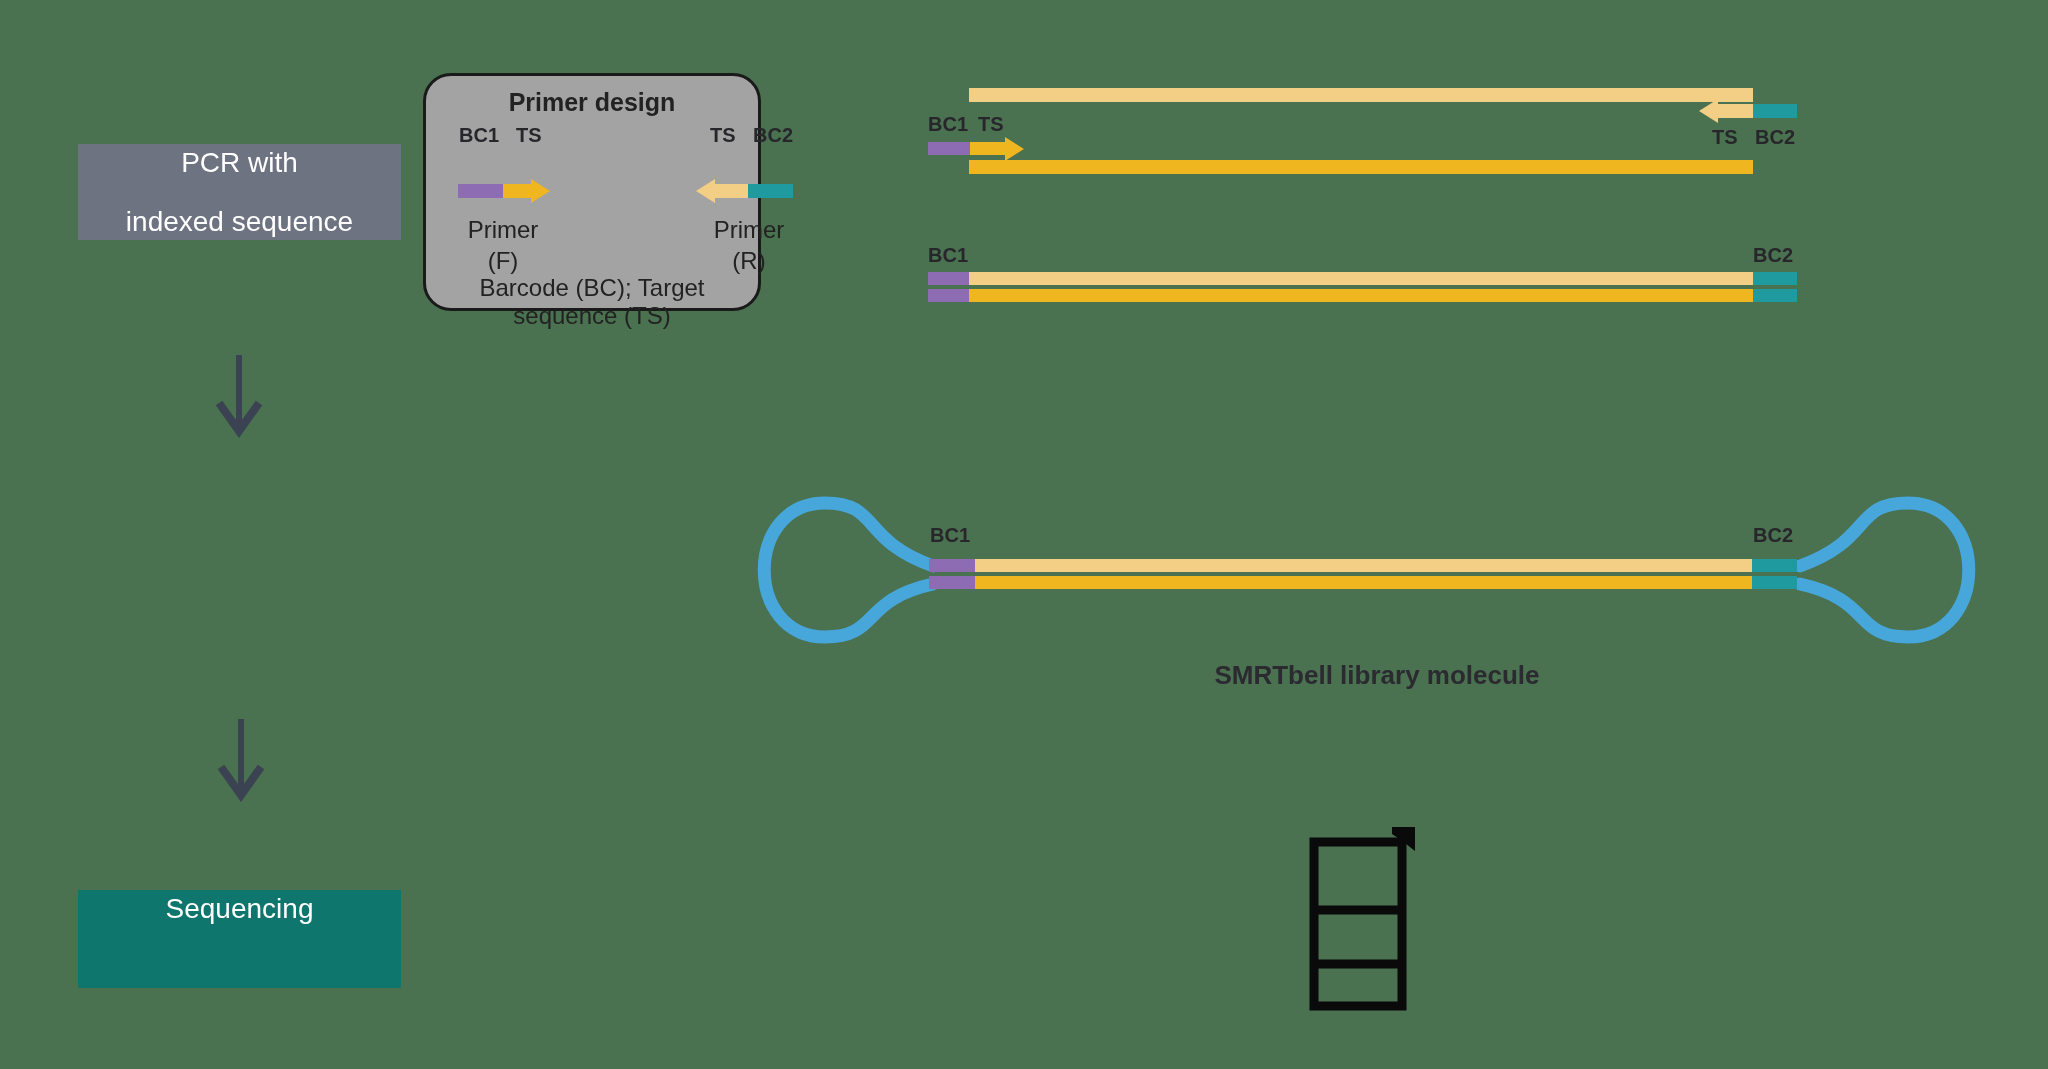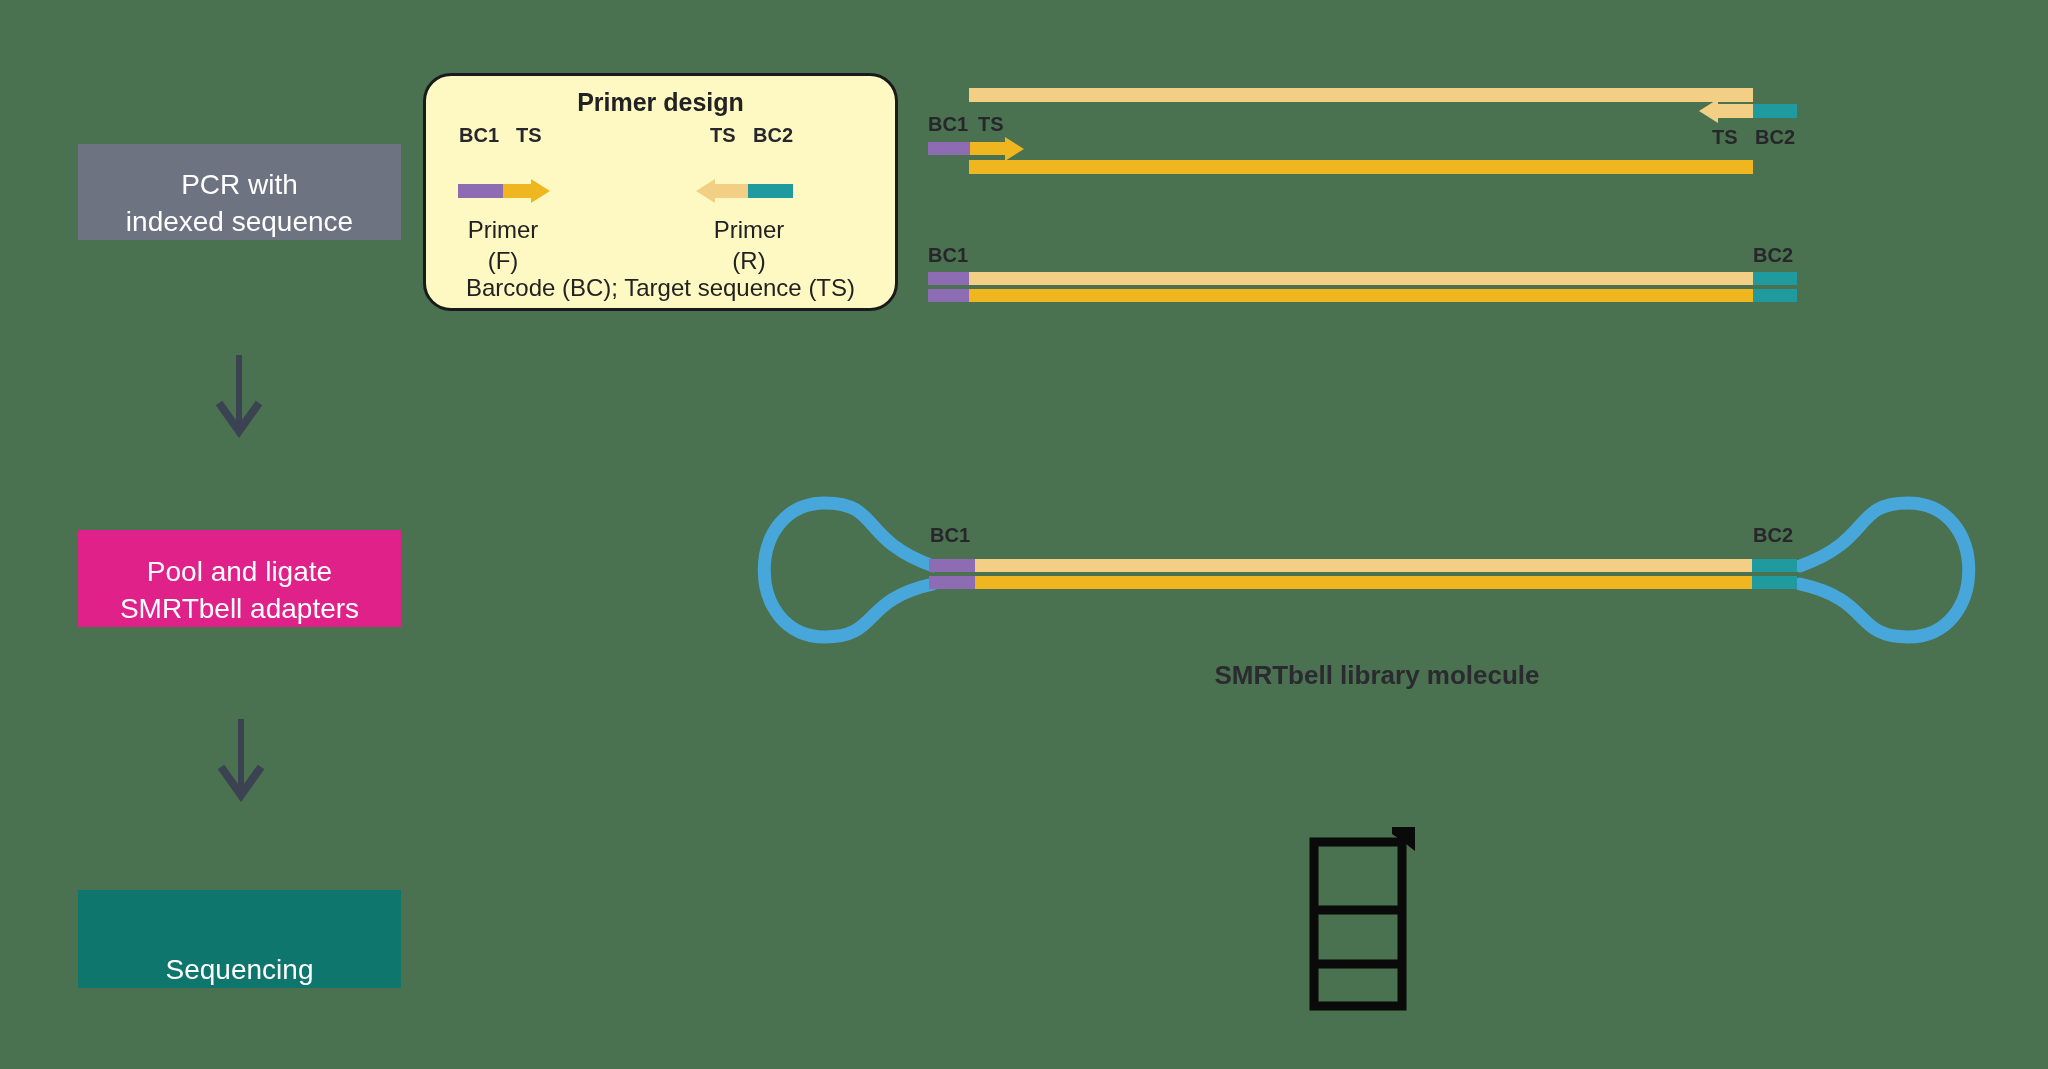--- a/index.html
+++ b/index.html
@@ -8,35 +8,35 @@
     background:#4a7150;
     font-family:"Liberation Sans", sans-serif;
     position:relative;overflow:hidden;
     color:#27262b;
   }
   #canvas{position:absolute;inset:0;width:2048px;height:1069px;}
 
   
   .step{
     position:absolute;left:78px;width:323px;
-    display:flex;flex-direction:column;align-items:center;justify-content:flex-end;
+    display:flex;flex-direction:column;align-items:center;justify-content:space-between;
     color:#ffffff;font-size:28px;line-height:37px;text-align:center;
   }
   .step span{display:block;}
   #step-pcr{top:144px;height:96px;background:#6e7382;}
   #step-pool{top:530px;height:97px;background:#e0218a;}
   #step-seq{top:890px;height:98px;background:#0f766e;}
   .down-arrow{position:absolute;width:58px;height:88px;}
   #arrow-1{left:210px;top:350px;}
   #arrow-2{left:212px;top:714px;}
 
   
   #primer-box{
-    position:absolute;left:423px;top:73px;width:475px;height:238px;
-    background:#fef9c3;border:3px solid #1a1a1a;border-radius:28px;
+    position:absolute;left:423px;top:73px;width:338px;height:238px;
+    background:#a3a3a3;border:3px solid #1a1a1a;border-radius:28px;
     box-sizing:border-box;
   }
   #primer-box .pd-title{
     position:absolute;top:12px;left:0;width:100%;text-align:center;
     font-size:25px;font-weight:bold;color:#222;
   }
   .pd-label{position:absolute;font-size:20px;font-weight:bold;color:#27262b;}
   .pd-name{
     position:absolute;top:138px;width:130px;text-align:center;
     font-size:24px;line-height:31px;color:#222;
@@ -80,24 +80,20 @@
     <span>indexed sequence</span>
   </div>
 
   <div class="down-arrow" id="arrow-1">
     <svg width="58" height="88" viewBox="0 0 58 88">
       <line x1="29" y1="5" x2="29" y2="76" stroke="#3b4251" stroke-width="6"></line>
       <polyline points="9,53 29,81 49,53" fill="none" stroke="#3b4251" stroke-width="8"></polyline>
     </svg>
   </div>
 
-  <div class="step" id="step-pool">
-    <span>Pool and ligate</span>
-    <span>SMRTbell adapters</span>
-  </div>
 
   <div class="down-arrow" id="arrow-2">
     <svg width="58" height="88" viewBox="0 0 58 88">
       <line x1="29" y1="5" x2="29" y2="76" stroke="#3b4251" stroke-width="6"></line>
       <polyline points="9,53 29,81 49,53" fill="none" stroke="#3b4251" stroke-width="8"></polyline>
     </svg>
   </div>
 
   <div class="step" id="step-seq">
     <span>Sequencing</span>

